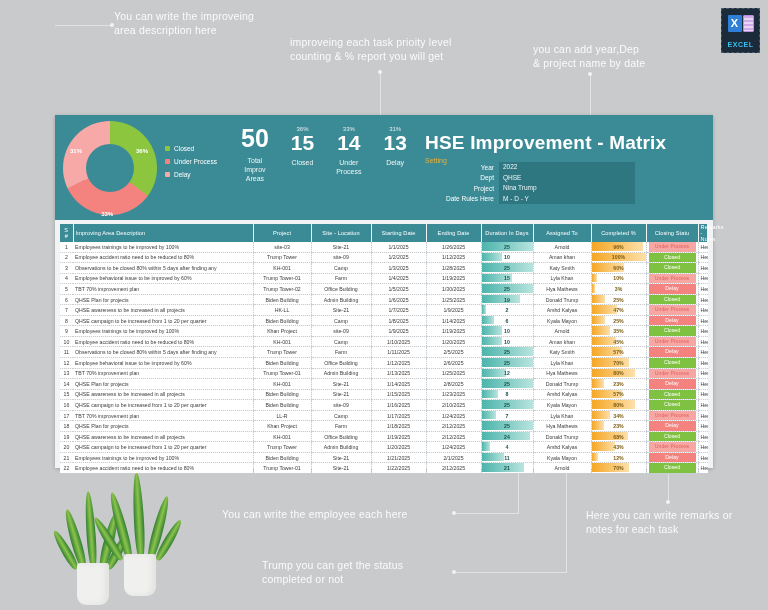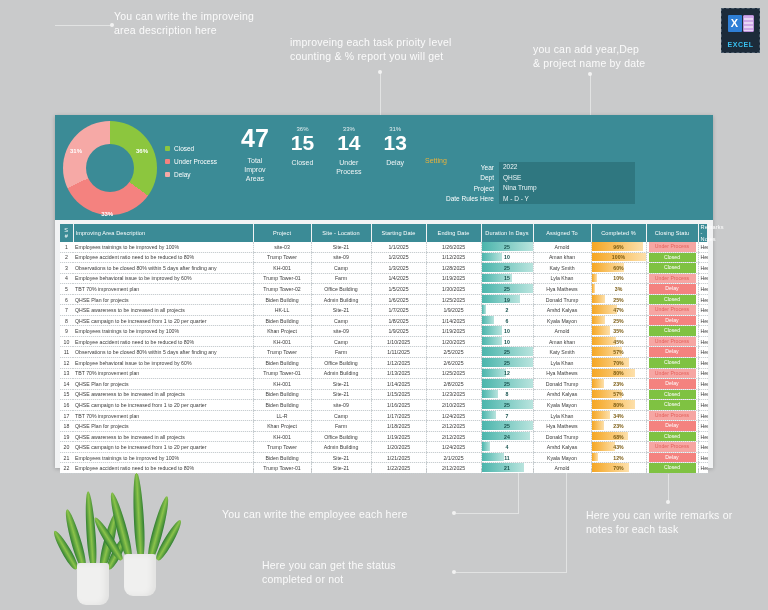--- a/index.html
+++ b/index.html
@@ -193,21 +193,21 @@
   <div class="anno" style="left:533px; top:42px;">you can add year,Dep
 &amp; project name by date</div>
   <div class="anno-line" style="left:590px; top:74px; width:1px; height:42px;"></div>
   <div class="anno-dot" style="left:588px; top:72px;"></div>
 
   <div class="anno" style="left:222px; top:507px;">You can write the employee each here</div>
   <div class="anno-line" style="left:456px; top:513px; width:62px; height:1px;"></div>
   <div class="anno-line" style="left:518px; top:468px; width:1px; height:46px;"></div>
   <div class="anno-dot" style="left:452px; top:511px;"></div>
 
-  <div class="anno" style="left:262px; top:558px;">Here you can get the status
+  <div class="anno" style="left:262px; top:558px;">Trump you can get the status
 completed or not</div>
   <div class="anno-line" style="left:456px; top:572px; width:110px; height:1px;"></div>
   <div class="anno-line" style="left:566px; top:468px; width:1px; height:105px;"></div>
   <div class="anno-dot" style="left:452px; top:570px;"></div>
 
   <div class="anno" style="left:586px; top:508px;">Here you can write remarks or
 notes for each task</div>
   <div class="anno-line" style="left:668px; top:468px; width:1px; height:34px;"></div>
   <div class="anno-dot" style="left:666px; top:500px;"></div>
 </div>
@@ -260,21 +260,21 @@
         </div>
         <div class="legend-row">
           <span class="legend-sw" style="background:#f6a9a6"></span>
           <span class="legend-tx">Delay</span>
         </div>
       </div>
 
       <div class="kpis">
         <div class="kpi">
           <div class="kpi-pct"></div>
-          <div class="kpi-num">47</div>
+          <div class="kpi-num">50</div>
           <div class="kpi-cap">Total
 Improv Areas</div>
         </div>
         <div class="kpi">
           <div class="kpi-pct">36%</div>
           <div class="kpi-num sm">15</div>
           <div class="kpi-cap">Closed</div>
         </div>
         <div class="kpi">
           <div class="kpi-pct">33%</div>
@@ -283,20 +283,21 @@
         </div>
         <div class="kpi">
           <div class="kpi-pct">31%</div>
           <div class="kpi-num sm">13</div>
           <div class="kpi-cap">Delay</div>
         </div>
       </div>
     </div>
 
     <div class="hdr-right">
+      <div class="title">HSE Improvement - Matrix</div>
       <div class="setting-tag">Setting</div>
       <div class="settings">
         <div class="set-row">
           <span class="set-k">Year</span>
           <span class="set-v">2022</span>
         </div>
         <div class="set-row">
           <span class="set-k">Dept</span>
           <span class="set-v">QHSE</span>
         </div>

